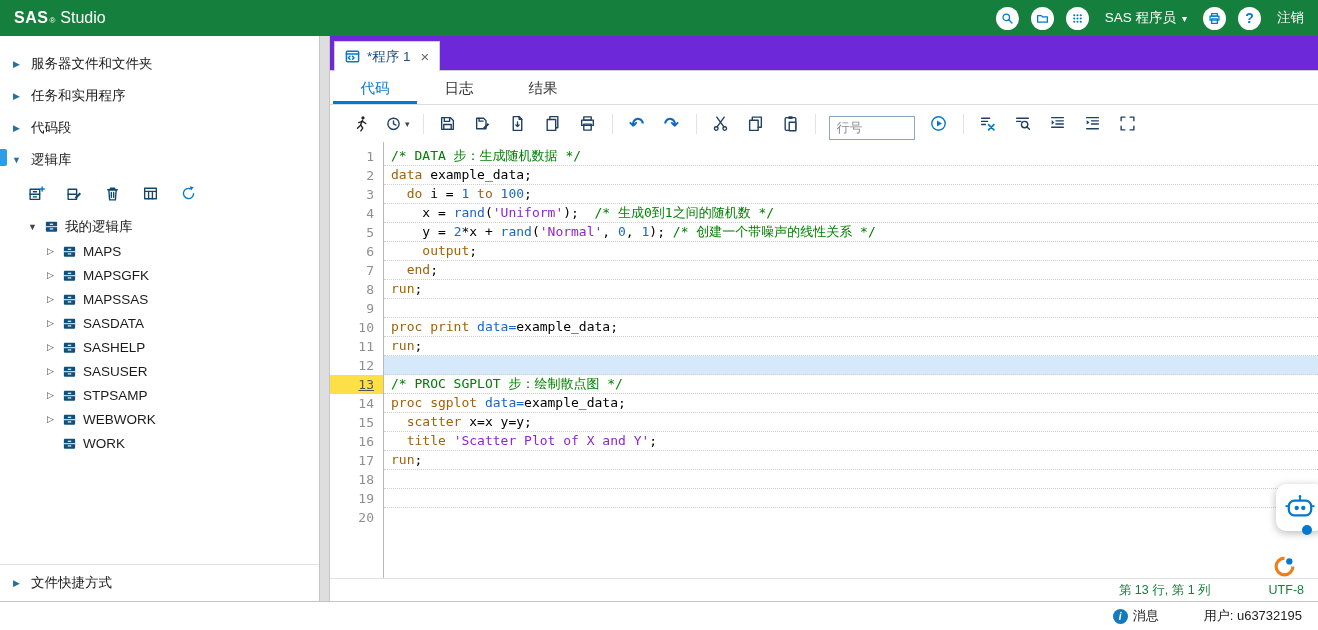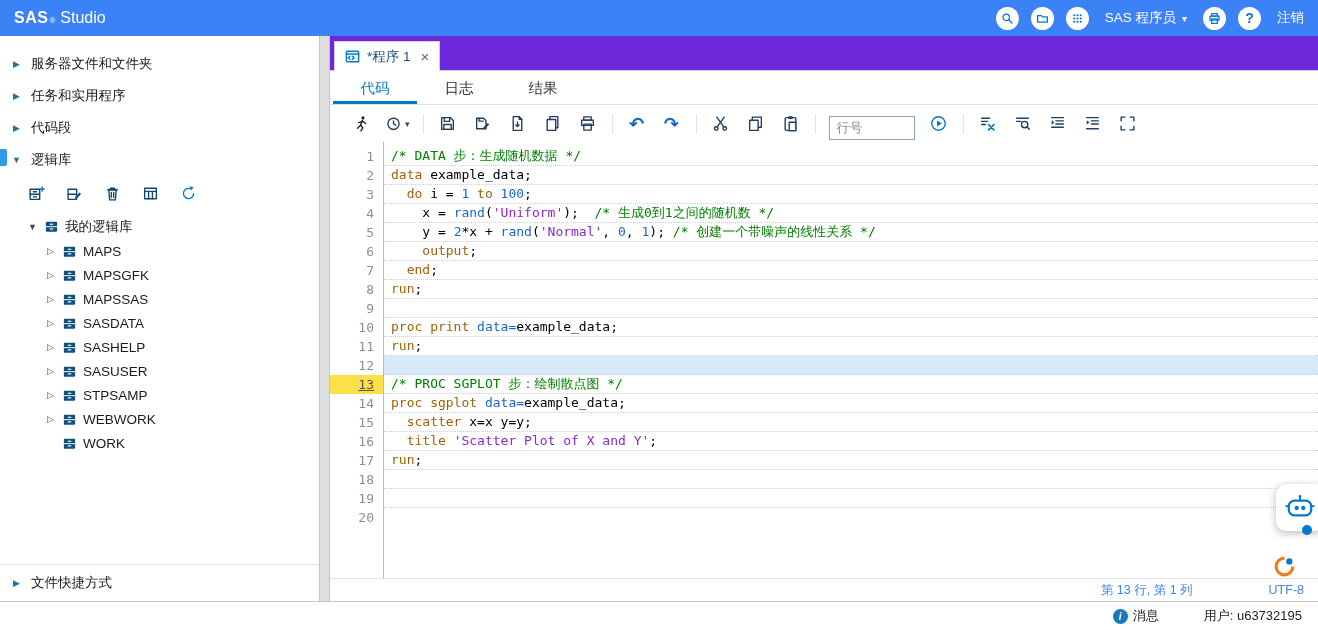--- a/index.html
+++ b/index.html
@@ -1,20 +1,20 @@
 <!DOCTYPE html>
 <html><head>
 <meta charset="utf-8">
 <style>
   html,body{margin:0;padding:0;width:1318px;height:630px;overflow:hidden;
     font-family:"Liberation Sans","DejaVu Sans",sans-serif;background:#e3e3e3;}
   .root{position:relative;width:1318px;height:630px;display:flex;flex-direction:column;}
 
   
-  .topbar{height:36px;background:#3b82f6;color:#fff;display:flex;align-items:center;
+  .topbar{height:36px;background:#15803d;color:#fff;display:flex;align-items:center;
     padding:0 14px;flex:none;}
   .brand{font-size:16px;display:flex;align-items:baseline;}
   .brand .sas{font-weight:bold;letter-spacing:.5px;}
   .brand sup{font-size:8px;margin:0 1px;}
   .brand .prod{margin-left:4px;font-weight:400;}
   .topbar-right{margin-left:auto;display:flex;align-items:center;gap:12px;}
   .hbtn{width:23px;height:23px;border-radius:50%;background:#fff;border:none;padding:0;
     display:flex;align-items:center;justify-content:center;cursor:pointer;flex:none;}
   .hic{width:13px;height:13px;stroke:#0379cd;fill:none;stroke-width:1.6;
     stroke-linecap:round;stroke-linejoin:round;}
@@ -87,22 +87,22 @@
   .code-row{height:19px;line-height:18px;box-sizing:border-box;white-space:pre;
     border-bottom:1px dotted #cfcfcf;padding-left:7px;
     font-family:"DejaVu Sans Mono",monospace;font-size:13px;color:#000;}
   .code-row.cur{background:#d5e9fa;}
   .tok-k{color:#a16207;font-weight:normal;}
   .tok-c{color:#008000;}
   .tok-s{color:#8f25d0;}
   .tok-n,.tok-f{color:#1a66cc;}
 
   .editor-status{height:22px;flex:none;border-top:1px solid #e2e2e2;display:flex;
-    align-items:center;justify-content:flex-end;gap:76px;padding-right:14px;
-    font-size:12.5px;color:#3b82f6;}
+    align-items:center;justify-content:flex-end;gap:58px;padding-right:14px;
+    font-size:12.5px;color:#15803d;}
 
   
   .bottombar{height:28px;flex:none;background:#fff;border-top:1px solid #c6c6c6;
     display:flex;align-items:center;justify-content:flex-end;padding-right:16px;
     font-size:13px;color:#222;}
   .info-ic{width:15px;height:15px;border-radius:50%;background:#1579be;color:#fff;
     font-size:10px;font-style:italic;font-weight:bold;display:flex;align-items:center;
     justify-content:center;margin-right:5px;flex:none;}
   .user-label{margin-left:45px;}
 

